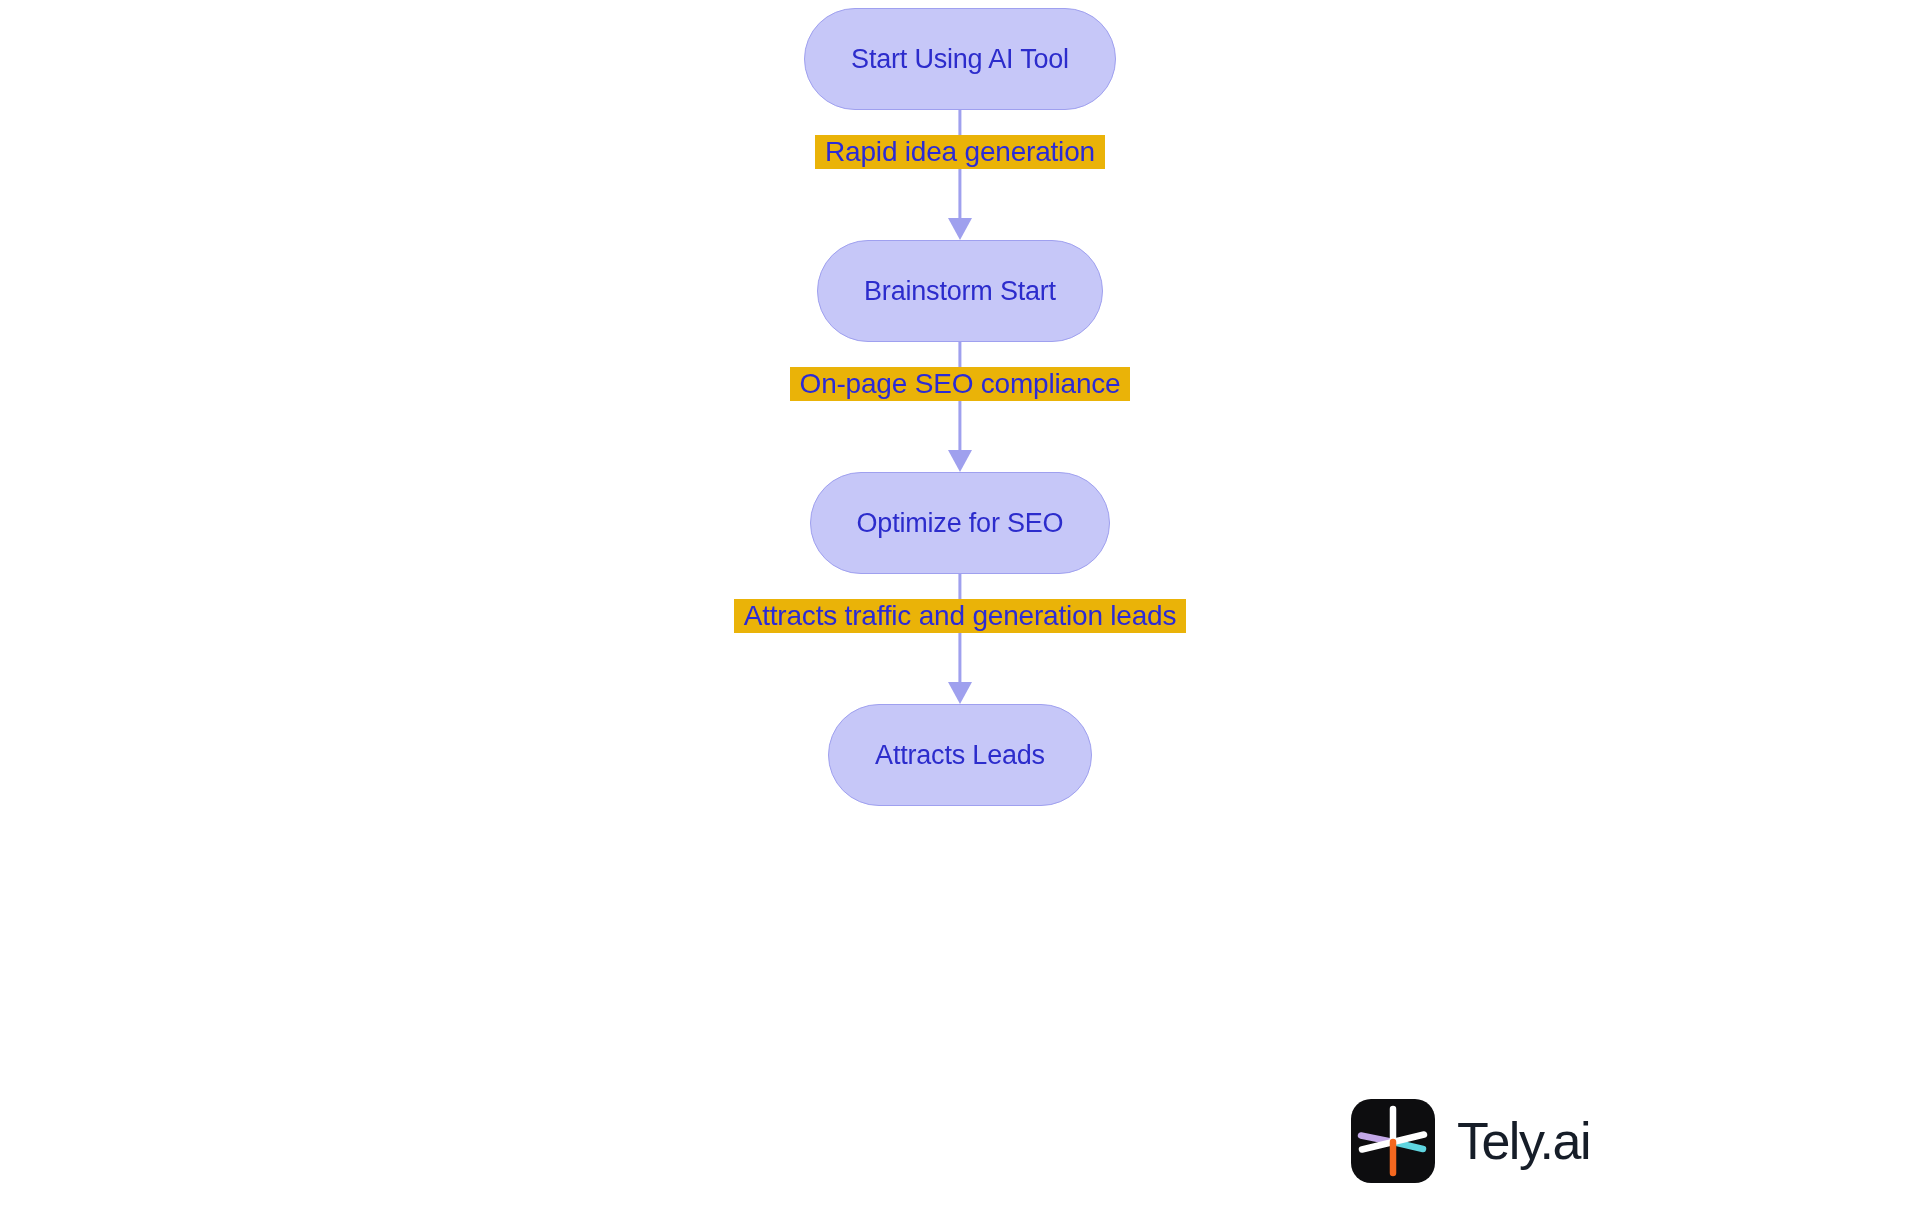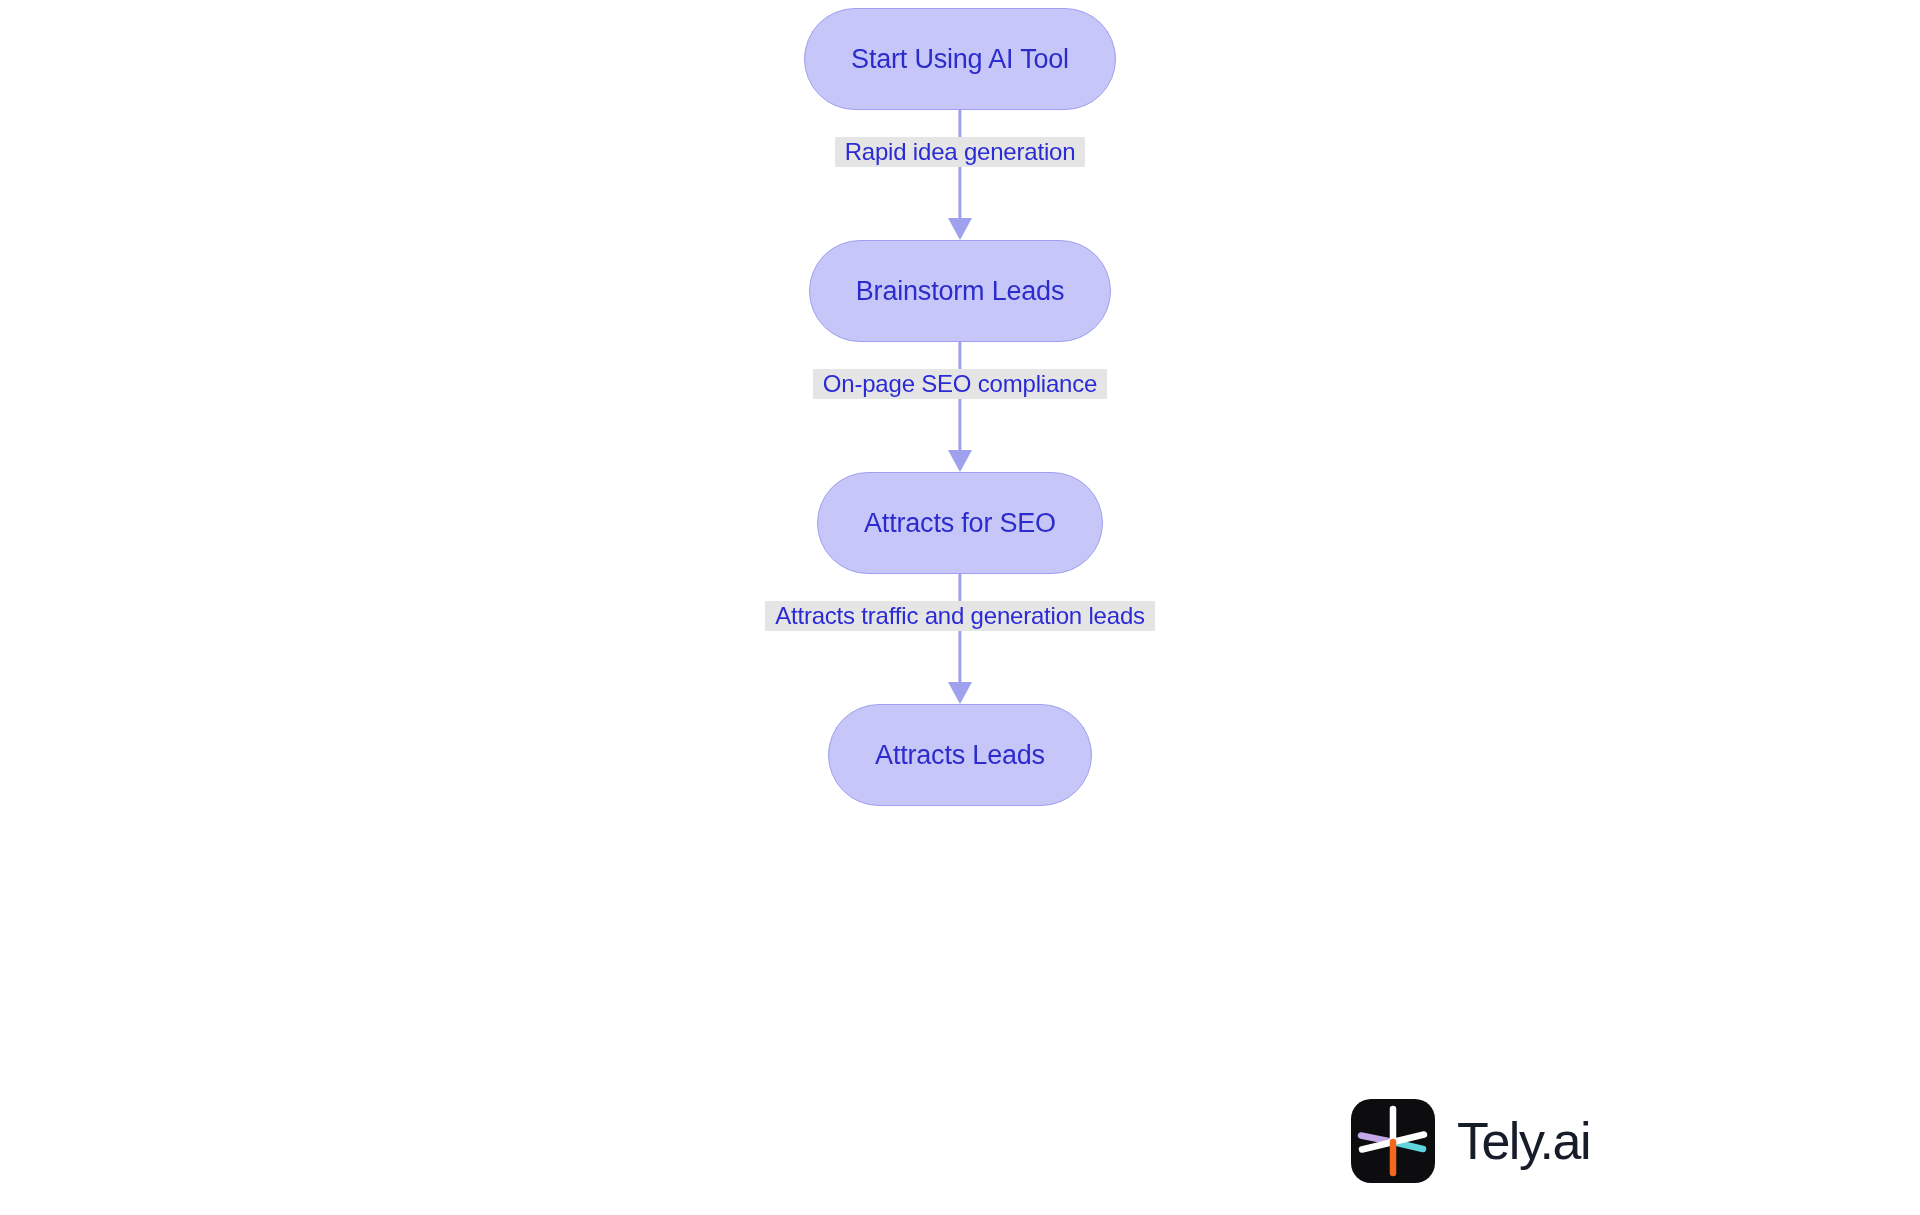--- a/index.html
+++ b/index.html
@@ -77,24 +77,24 @@
     height: 0;
     border-left: 12px solid transparent;
     border-right: 12px solid transparent;
     border-top: 22px solid #9fa0ee;
   }
 
   .edge .edge-label {
     position: relative;
     z-index: 2;
     color: #2b2bd6;
-    font-size: 24px;
+    font-size: 28px;
     letter-spacing: -0.2px;
     line-height: 1;
-    background: #e5e5e5;
+    background: #eab308;
     padding: 3px 10px;
     white-space: nowrap;
     margin-bottom: 46px;
   }
 
   
   .logo {
     position: absolute;
     right: 62px;
     bottom: 32px;
@@ -132,33 +132,33 @@
       <span>Start Using AI Tool</span>
     </div>
 
     <div class="edge">
       <span class="line"></span>
       <span class="arrowhead"></span>
       <span class="edge-label">Rapid idea generation</span>
     </div>
 
     <div class="node">
-      <span>Brainstorm Leads</span>
+      <span>Brainstorm Start</span>
     </div>
 
 
 
     <div class="edge">
       <span class="line"></span>
       <span class="arrowhead"></span>
       <span class="edge-label">On-page SEO compliance</span>
     </div>
 
     <div class="node">
-      <span>Attracts for SEO</span>
+      <span>Optimize for SEO</span>
     </div>
 
     <div class="edge">
       <span class="line"></span>
       <span class="arrowhead"></span>
       <span class="edge-label">Attracts traffic and generation leads</span>
     </div>
 
     <div class="node">
       <span>Attracts Leads</span>

